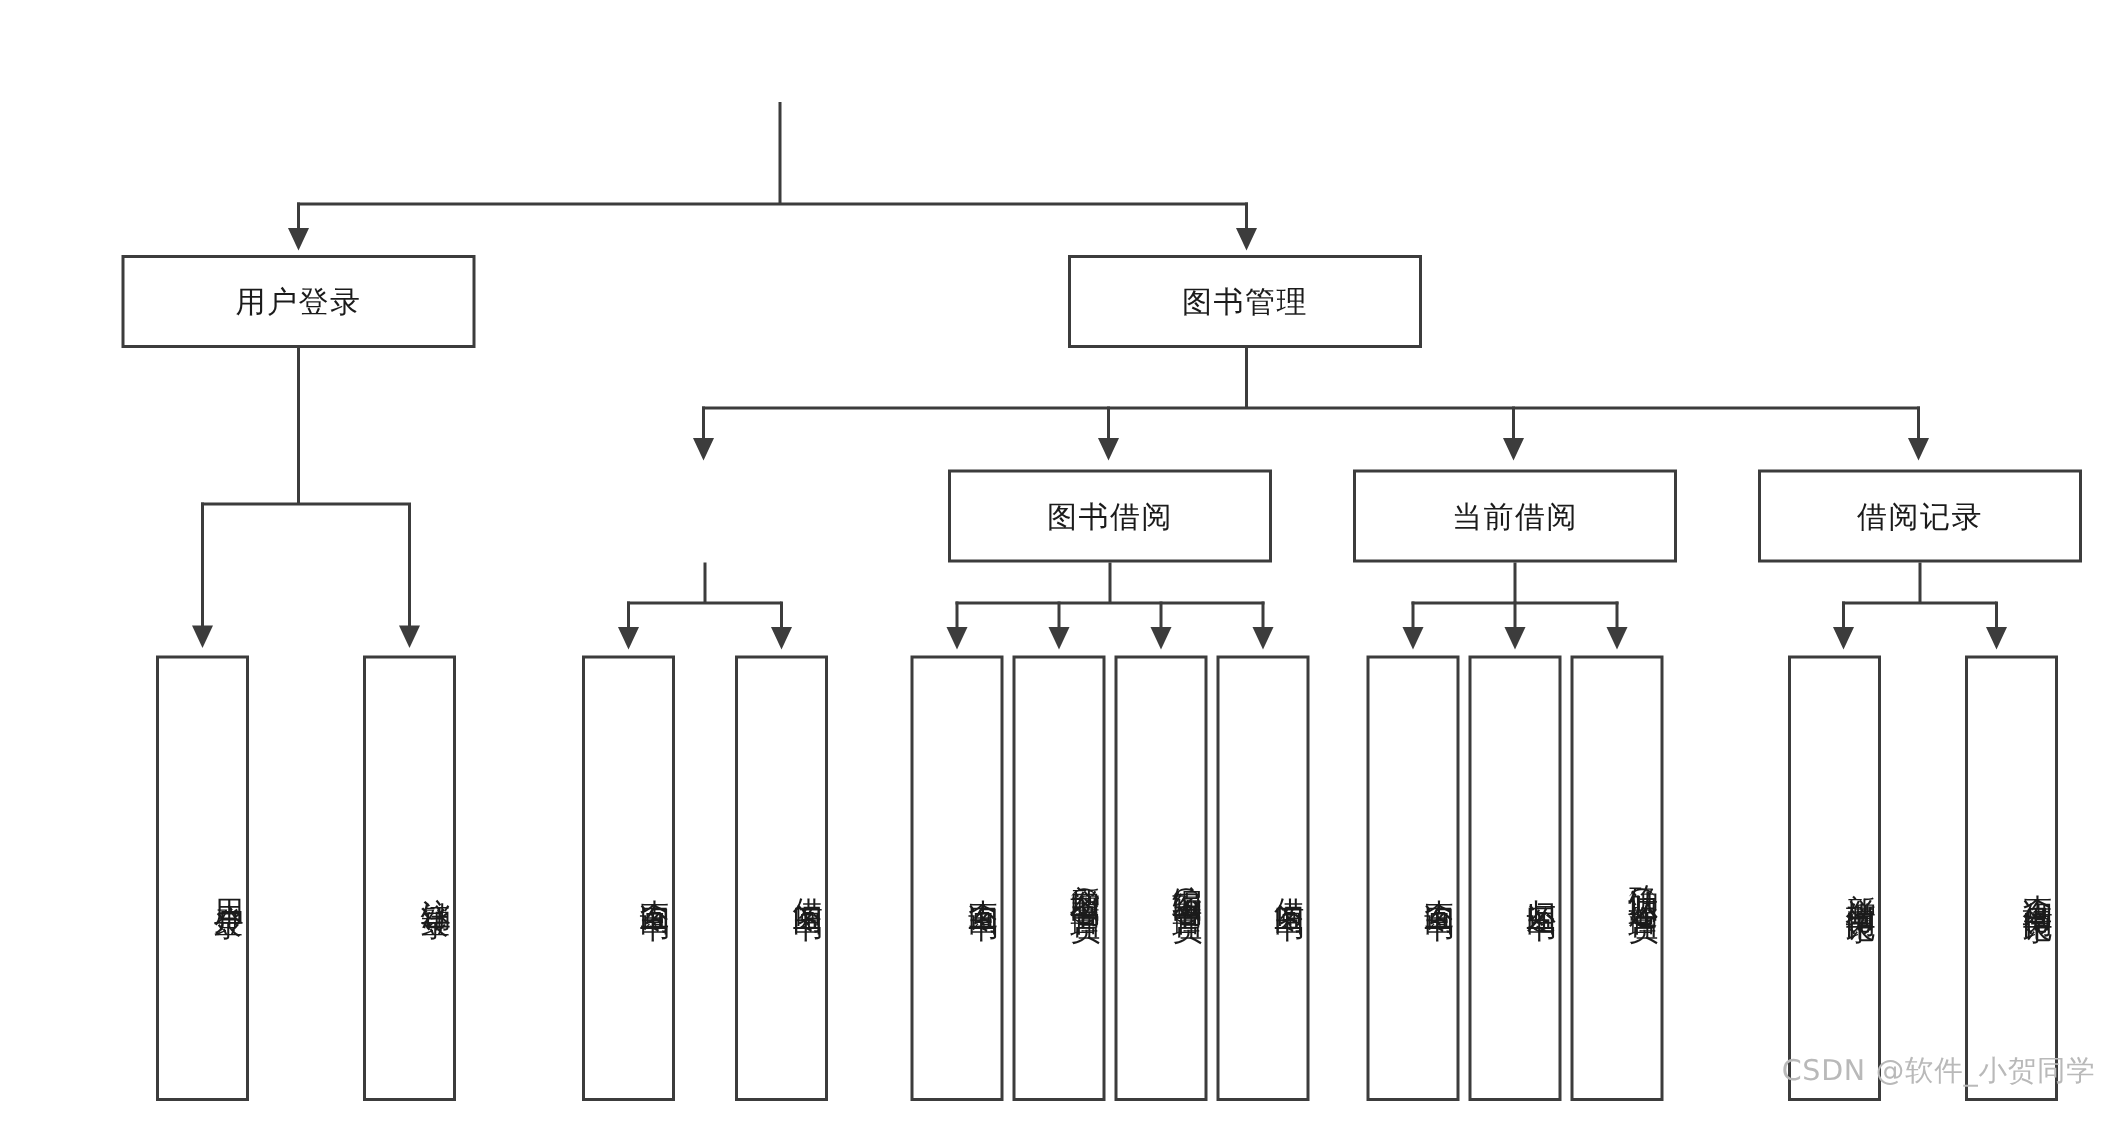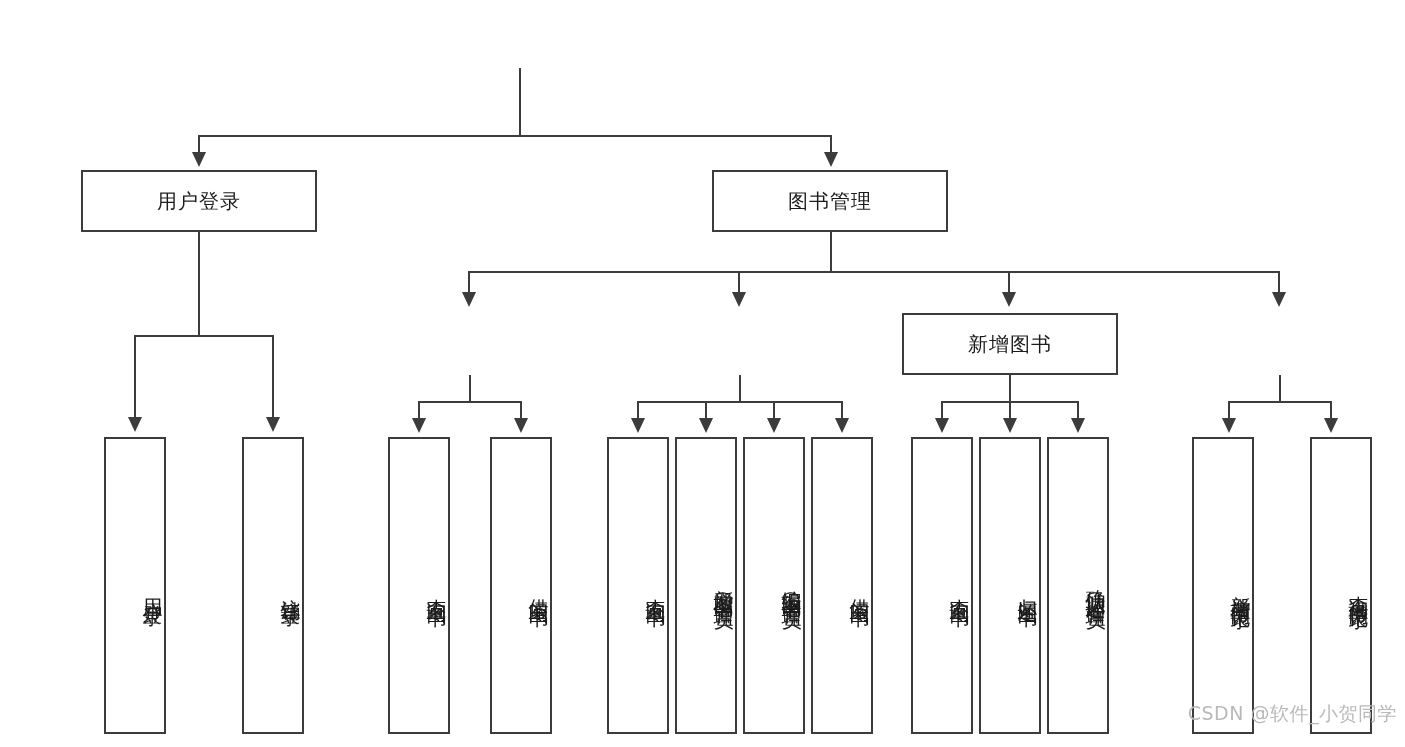--- a/index.html
+++ b/index.html
@@ -92,21 +92,23 @@
 
   <div class="ln v" style="left:468px;top:271px;width:2px;height:22px;"></div>
   <div class="arrow" style="left:462px;top:292px;"></div>
   <div class="ln v" style="left:738px;top:271px;width:2px;height:22px;"></div>
   <div class="arrow" style="left:732px;top:292px;"></div>
   <div class="ln v" style="left:1008px;top:271px;width:2px;height:22px;"></div>
   <div class="arrow" style="left:1002px;top:292px;"></div>
   <div class="ln v" style="left:1278px;top:271px;width:2px;height:22px;"></div>
   <div class="arrow" style="left:1272px;top:292px;"></div>
 
-  <div class="node h" style="left:902px;top:313px;width:216px;height:62px;">新增图书</div>
+  <div class="node h" style="left:632px;top:313px;width:216px;height:62px;">图书借阅</div>
+  <div class="node h" style="left:902px;top:313px;width:216px;height:62px;">当前借阅</div>
+  <div class="node h" style="left:1172px;top:313px;width:216px;height:62px;">借阅记录</div>
 
   <div class="ln v" style="left:469px;top:375px;width:2px;height:27px;"></div>
   <div class="ln h" style="left:418px;top:401px;width:103px;height:2px;"></div>
   <div class="ln v" style="left:418px;top:401px;width:2px;height:18px;"></div>
   <div class="arrow" style="left:412px;top:418px;"></div>
   <div class="ln v" style="left:520px;top:401px;width:2px;height:18px;"></div>
   <div class="arrow" style="left:514px;top:418px;"></div>
 
   <div class="ln v" style="left:739px;top:375px;width:2px;height:27px;"></div>
   <div class="ln h" style="left:637px;top:401px;width:206px;height:2px;"></div>

